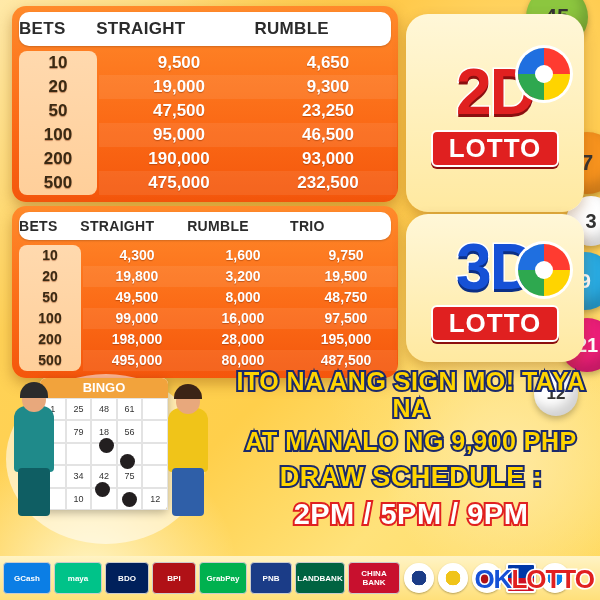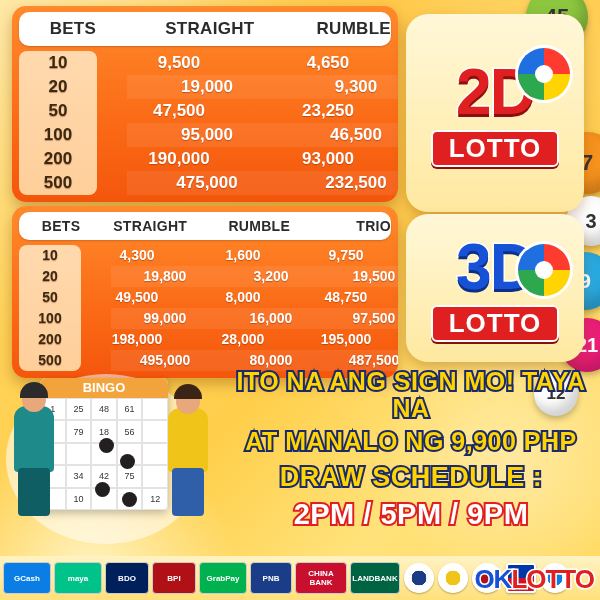--- a/index.html
+++ b/index.html
@@ -24,40 +24,40 @@
   .panel.p2d{top:6px;width:386px;}
   .panel.p3d{top:206px;width:386px;}
   .panel-inner{background:linear-gradient(180deg,#ff8a2b 0%,#fb6a16 60%,#f4560c 100%);padding:5px;}
   .hdr-row{
     background:#ffffff;border-radius:10px;margin:1px 2px 5px 2px;
     display:flex;align-items:center;height:34px;
     box-shadow:0 1px 2px rgba(0,0,0,.18);
   }
   .p3d .hdr-row{height:28px;}
   .hdr-row div{
-    text-align:right;color:#2b2b2b;font-weight:bold;font-size:17px;
+    text-align:left;color:#2b2b2b;font-weight:bold;font-size:17px;
     letter-spacing:.3px;
   }
   .p3d .hdr-row div{font-size:14px;}
   .body-rows{display:flex;}
   .col-bets{
     background:linear-gradient(180deg,#ffd9ae,#ffcf9a);
     border-radius:8px;margin:0 2px 2px 2px;
   }
   .col-bets .cell{color:#3a2a14;font-weight:bold;}
   .col-rest{flex:1;}
   .row{display:flex;align-items:flex-end;}
   .cell{
     text-align:center;color:#ffffff;font-weight:bold;font-size:17px;
     text-shadow:0 1px 1px rgba(120,40,0,.45);
     height:24px;line-height:24px;
   }
   .p3d .cell{font-size:14px;height:21px;line-height:21px;}
   .zebra-a{background:rgba(255,255,255,0.0);}
-  .zebra-b{background:rgba(255,255,255,0.08);margin-left:28px;}
+  .zebra-b{background:rgba(255,255,255,0.08);}
 
   
   .p2d .c0{width:78px;} .p2d .c1{width:160px;} .p2d .c2{width:138px;}
   
   .p3d .c0{width:62px;} .p3d .c1{width:108px;} .p3d .c2{width:104px;} .p3d .c3{width:102px;}
 
   
   .logo{
     position:absolute;border-radius:22px;
     box-shadow:0 6px 14px rgba(120,60,0,.3);
@@ -313,22 +313,22 @@
   <div class="l4">2PM / 5PM / 9PM</div>
 </div>
 
 <div class="footer">
   <div class="pay" style="width:42px;background:#0b7ee5;color:#fff;">GCash</div>
   <div class="pay" style="width:42px;background:#00c389;color:#fff;">maya</div>
   <div class="pay" style="width:38px;background:#00205b;color:#fff;">BDO</div>
   <div class="pay" style="width:38px;background:#b01116;color:#fff;">BPI</div>
   <div class="pay" style="width:42px;background:#00b14f;color:#fff;">GrabPay</div>
   <div class="pay" style="width:36px;background:#1b3c87;color:#fff;">PNB</div>
+  <div class="pay" style="width:44px;background:#006341;color:#fff;">LANDBANK</div>
   <div class="pay" style="width:46px;background:#c8102e;color:#fff;">CHINA BANK</div>
-  <div class="pay" style="width:44px;background:#006341;color:#fff;">LANDBANK</div>
 
   <div class="seal" style="background:radial-gradient(circle,#1b3c87 40%,#fff 41%);"></div>
   <div class="seal" style="background:radial-gradient(circle,#f0c419 40%,#fff 41%);"></div>
   <div class="seal" style="background:radial-gradient(circle,#b01116 40%,#fff 41%);"></div>
   <div class="seal" style="border-radius:3px;background:linear-gradient(180deg,#0038a8 50%,#ce1126 50%);"></div>
   <div class="seal" style="background:radial-gradient(circle,#0b7ee5 40%,#fff 41%);"></div>
 
   <div class="brandlogo">
     <span class="ok">OK</span><span>LOTTO</span>
   </div>

